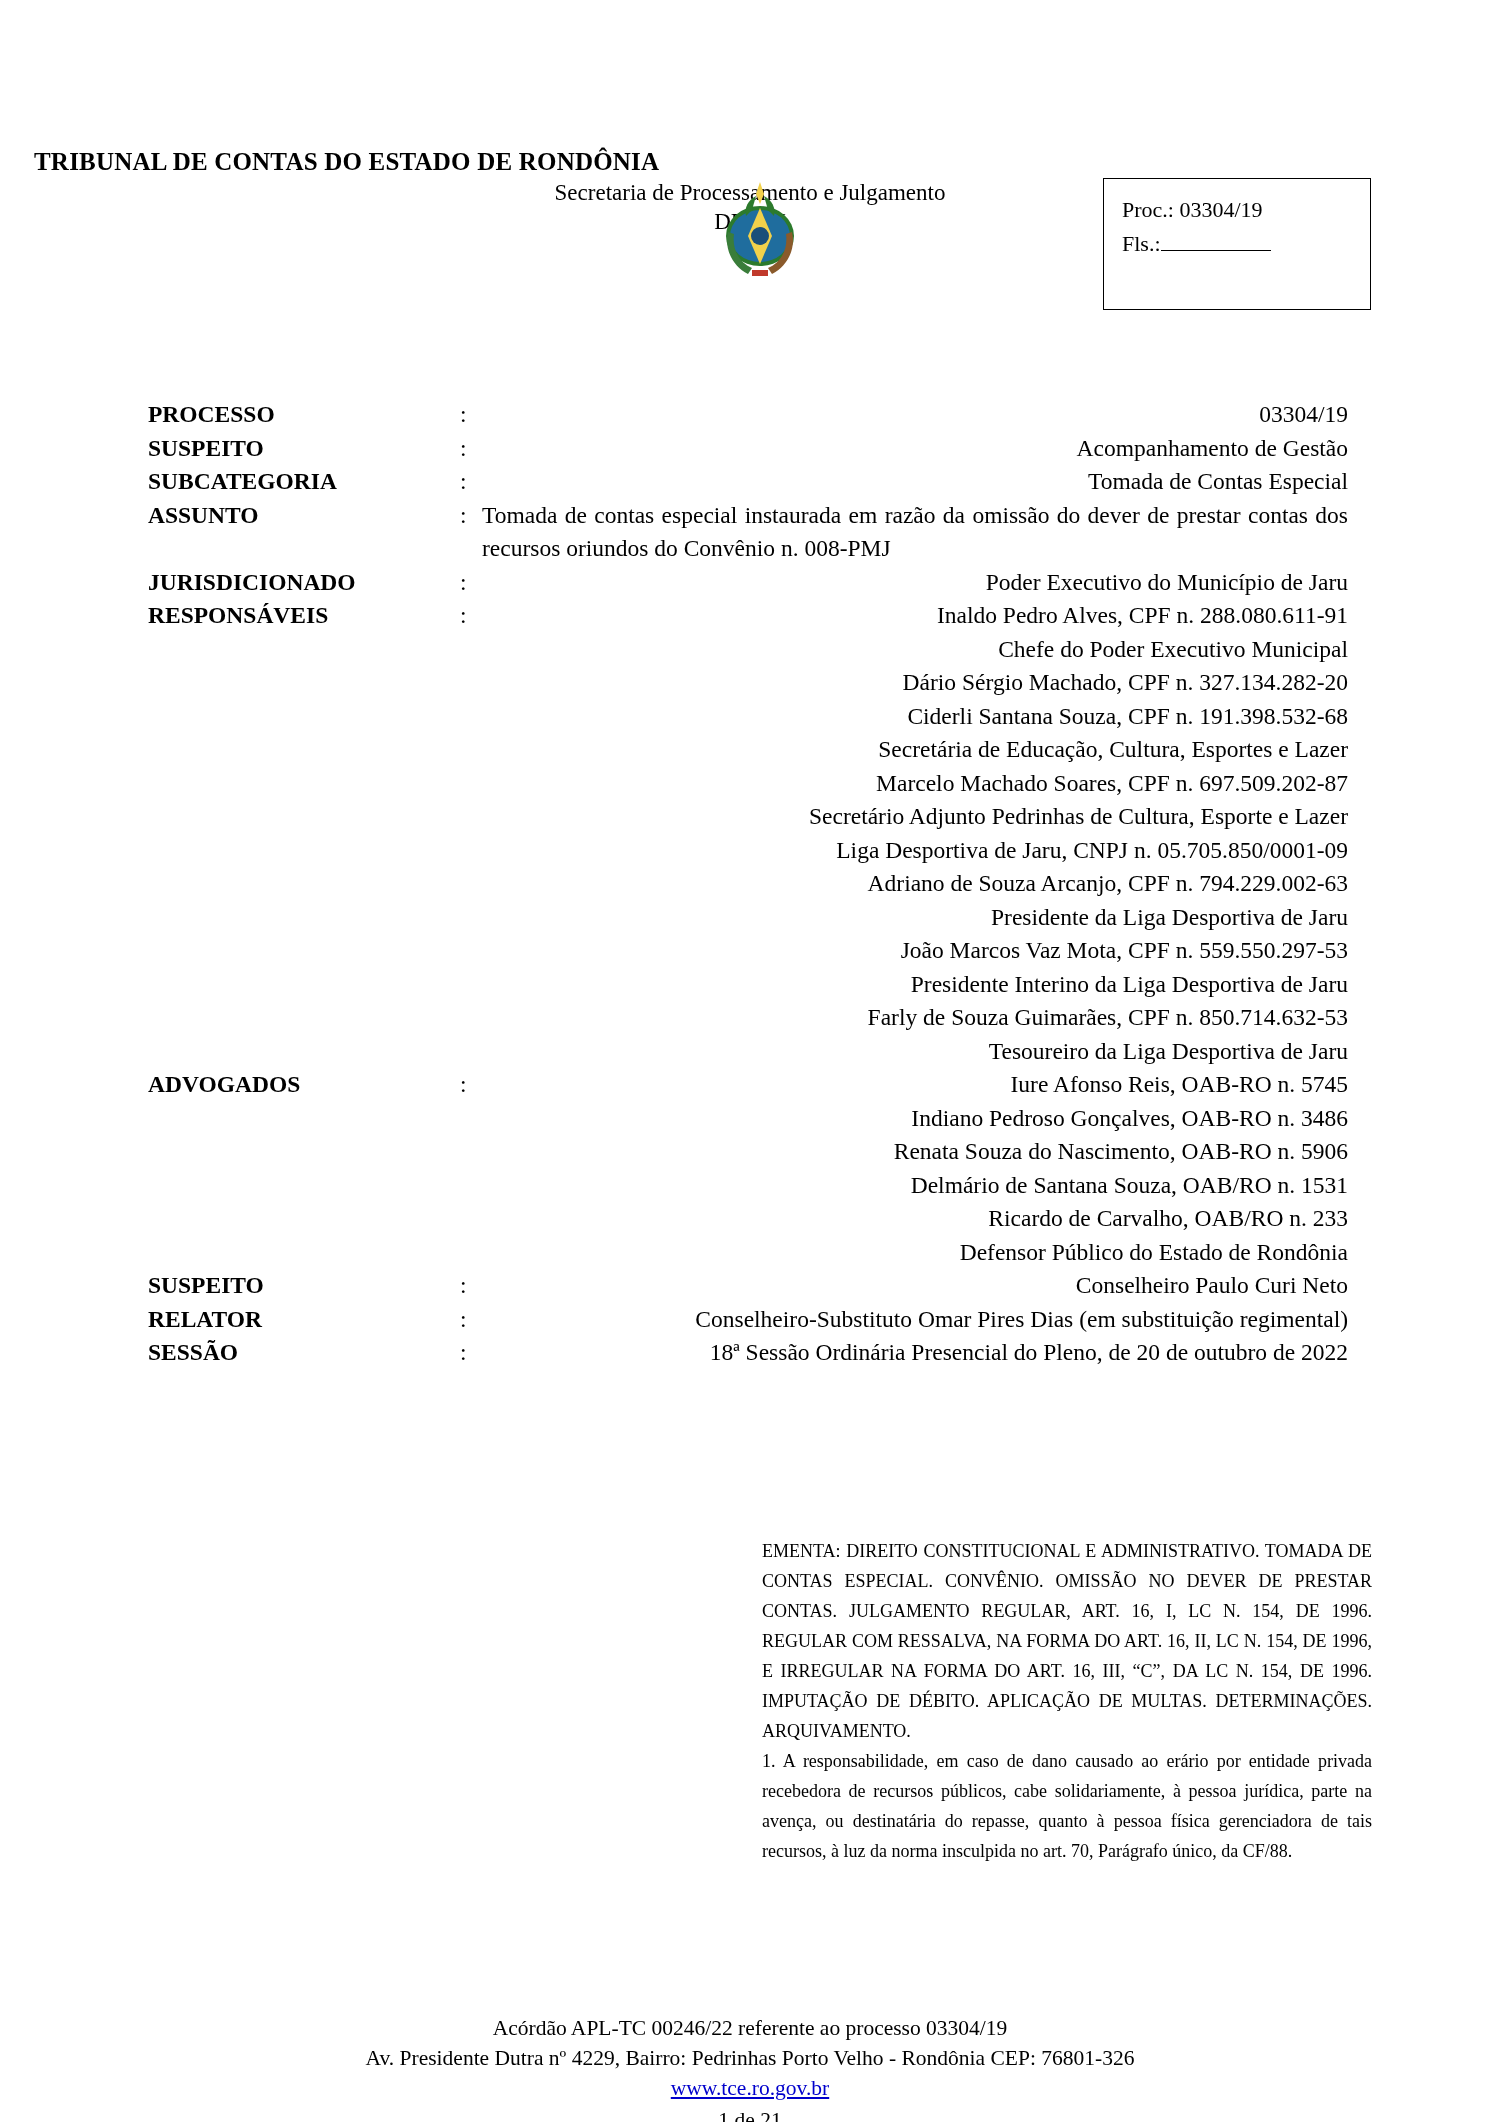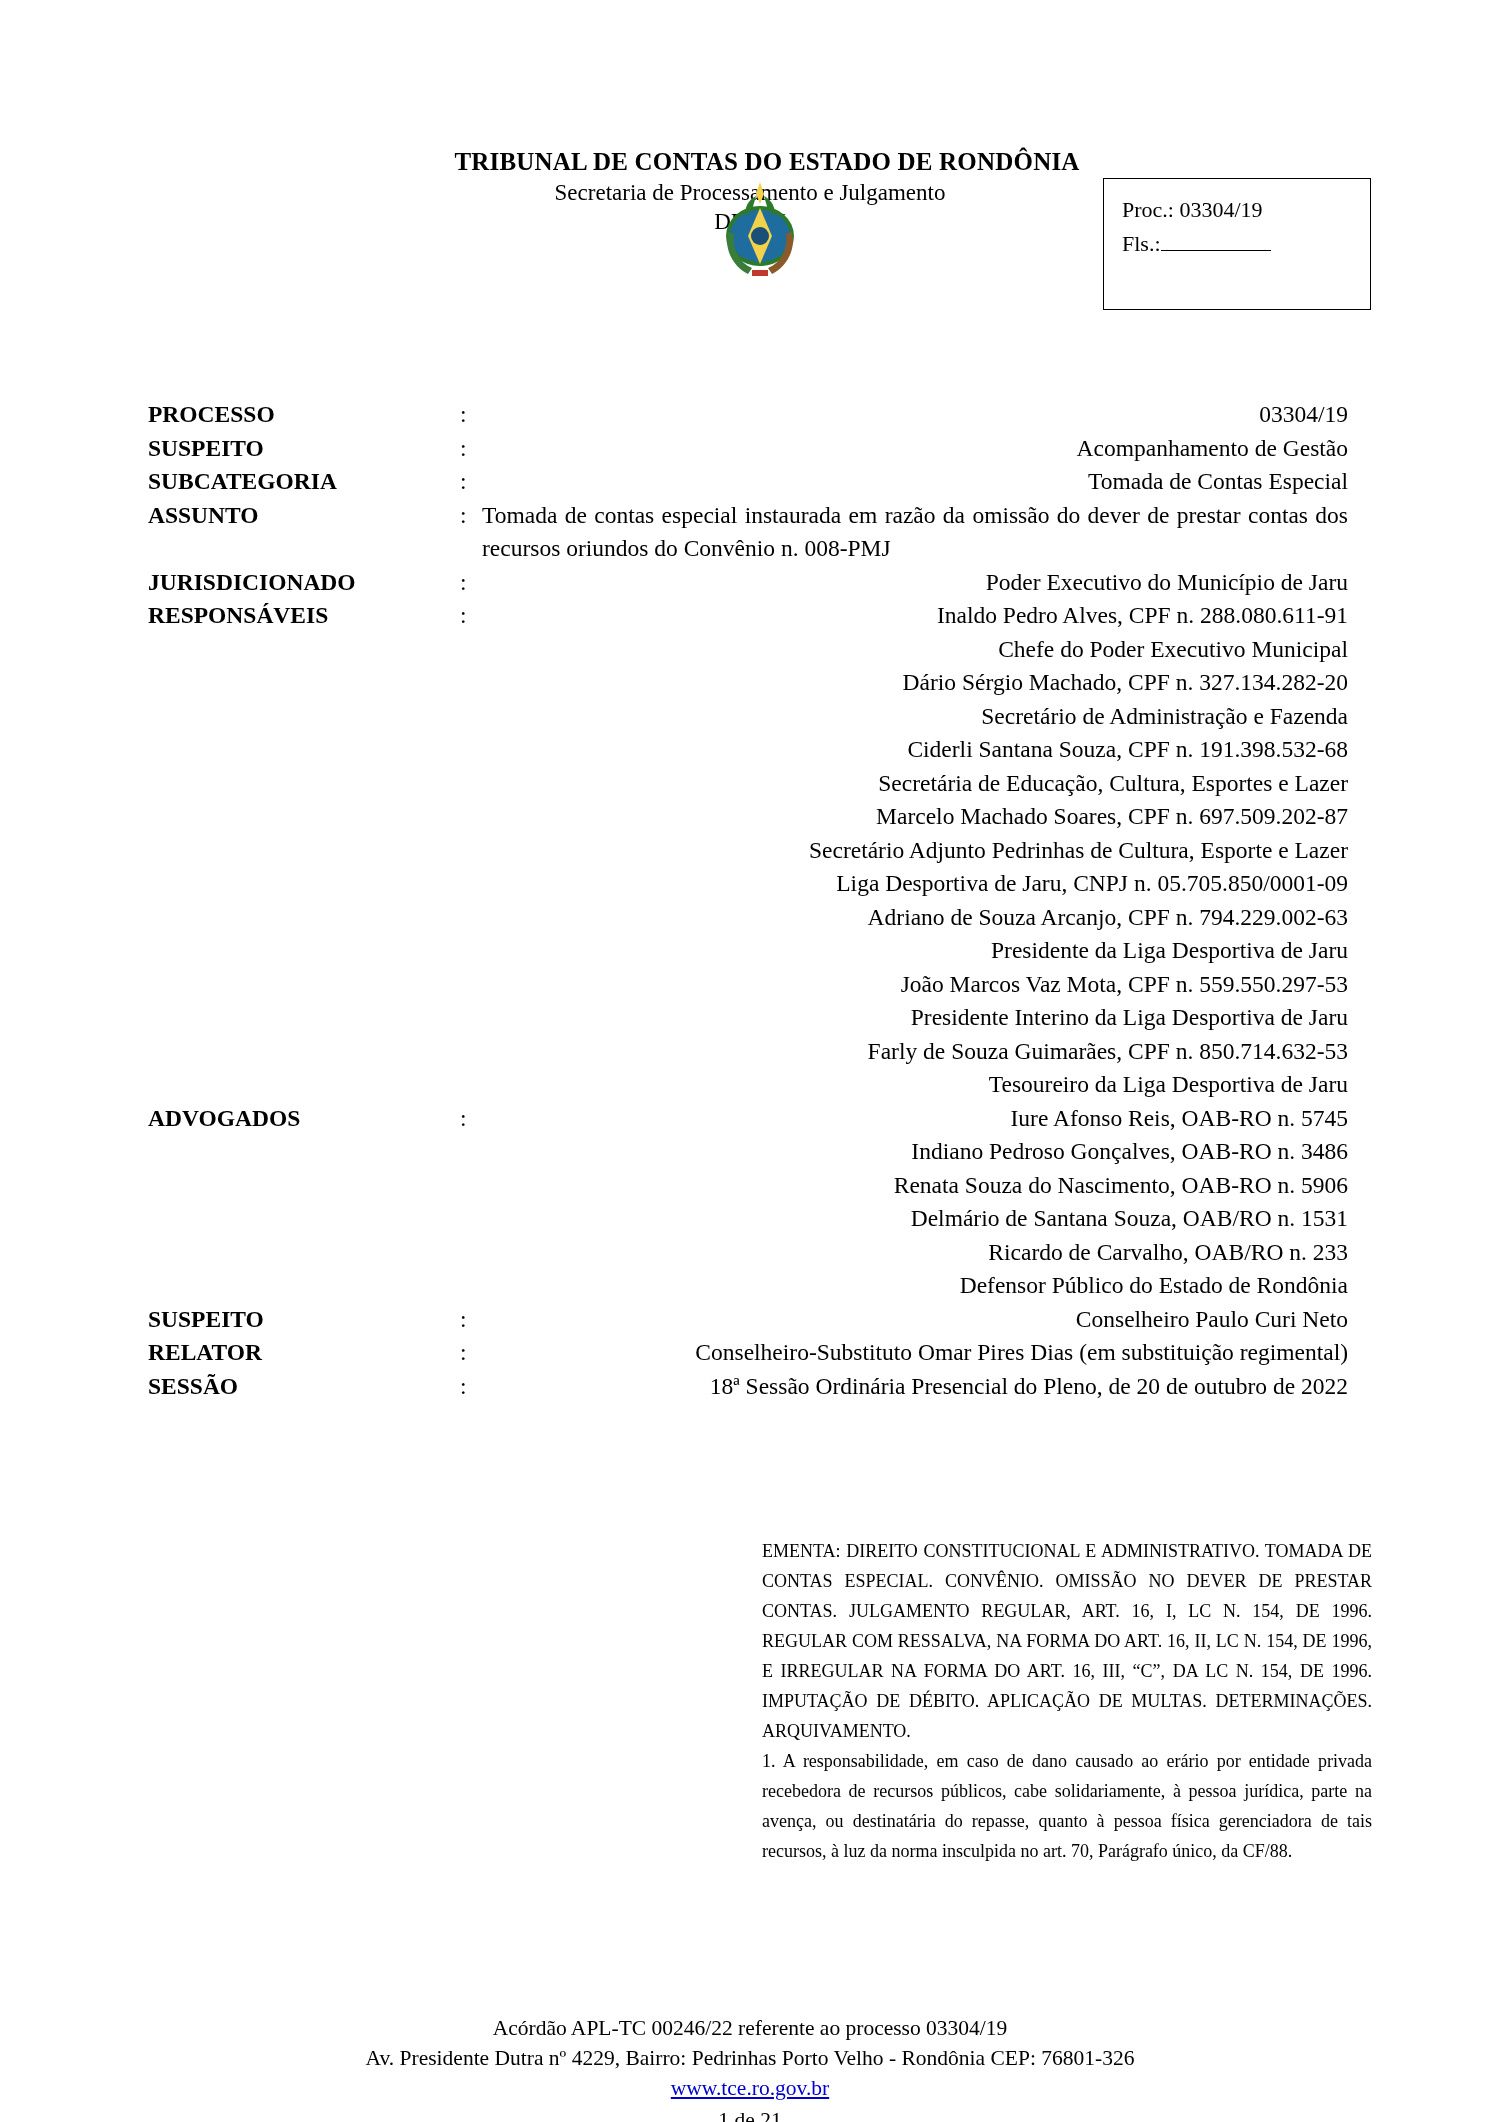--- a/index.html
+++ b/index.html
@@ -50,21 +50,21 @@
 
   .crest {
     position: absolute;
     top: 26px;
     left: 722px;
     width: 76px;
     height: 108px;
   }
 
   .org-title {
-    text-align: center;
+    text-align: left;
     font-weight: bold;
     font-size: 25px;
     letter-spacing: 0.2px;
     margin-top: 148px;
     margin-left: 34px;
   }
   .org-sub {
     text-align: center;
     font-size: 23px;
     margin-top: 4px;
@@ -206,21 +206,20 @@
       <div class="fvalue">Poder Executivo do Município de Jaru</div>
     </div>
 
     <div class="frow">
       <div class="flabel">RESPONSÁVEIS</div>
       <div class="fcolon">:</div>
       <div class="fvalue">
         <span class="sub">Inaldo Pedro Alves, CPF n. 288.080.611-91</span>
         <span class="sub">Chefe do Poder Executivo Municipal</span>
         <span class="sub">Dário Sérgio Machado, CPF n. 327.134.282-20</span>
-        <span class="sub">Secretário de Administração e Fazenda</span>
         <span class="sub">Ciderli Santana Souza, CPF n. 191.398.532-68</span>
         <span class="sub">Secretária de Educação, Cultura, Esportes e Lazer</span>
         <span class="sub">Marcelo Machado Soares, CPF n. 697.509.202-87</span>
         <span class="sub">Secretário Adjunto Pedrinhas de Cultura, Esporte e Lazer</span>
         <span class="sub">Liga Desportiva de Jaru, CNPJ n. 05.705.850/0001-09</span>
         <span class="sub">Adriano de Souza Arcanjo, CPF n. 794.229.002-63</span>
         <span class="sub">Presidente da Liga Desportiva de Jaru</span>
         <span class="sub">João Marcos Vaz Mota, CPF n. 559.550.297-53</span>
         <span class="sub">Presidente Interino da Liga Desportiva de Jaru</span>
         <span class="sub">Farly de Souza Guimarães, CPF n. 850.714.632-53</span>

